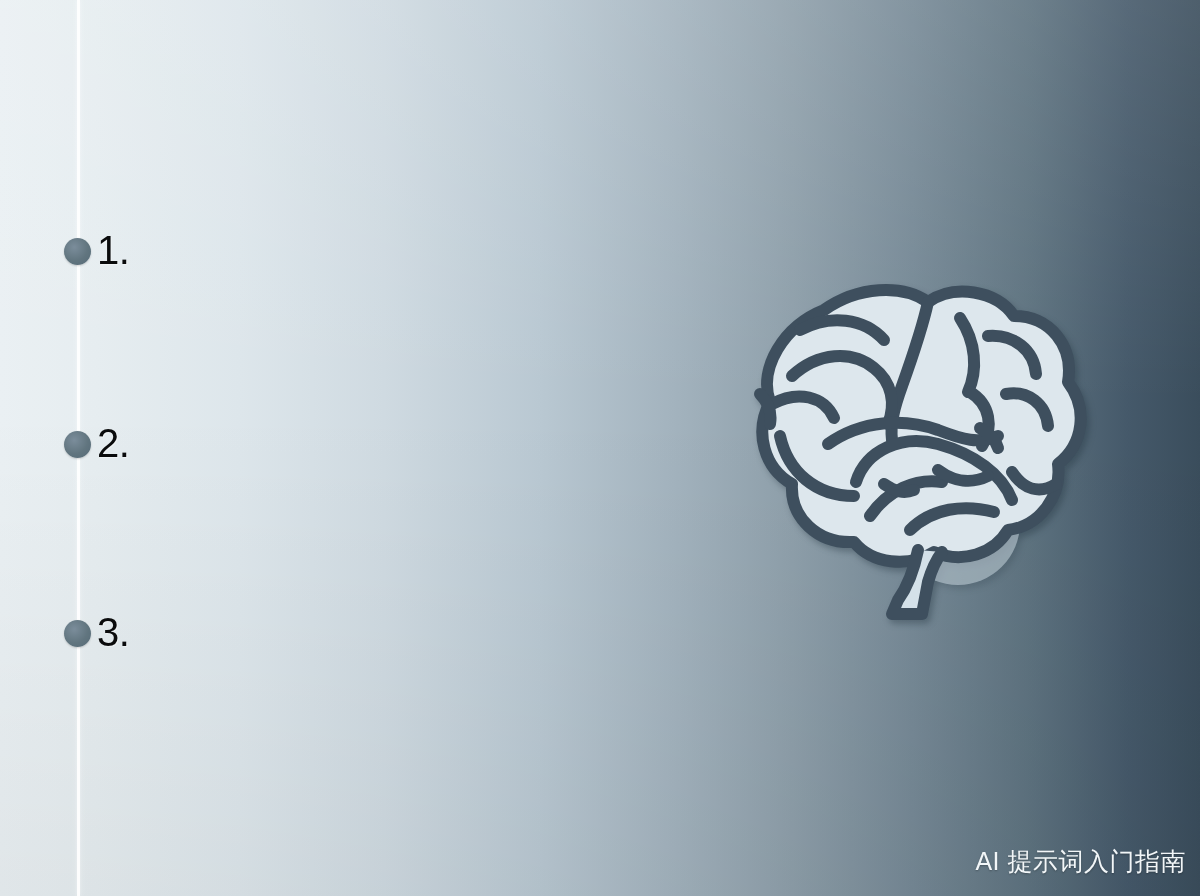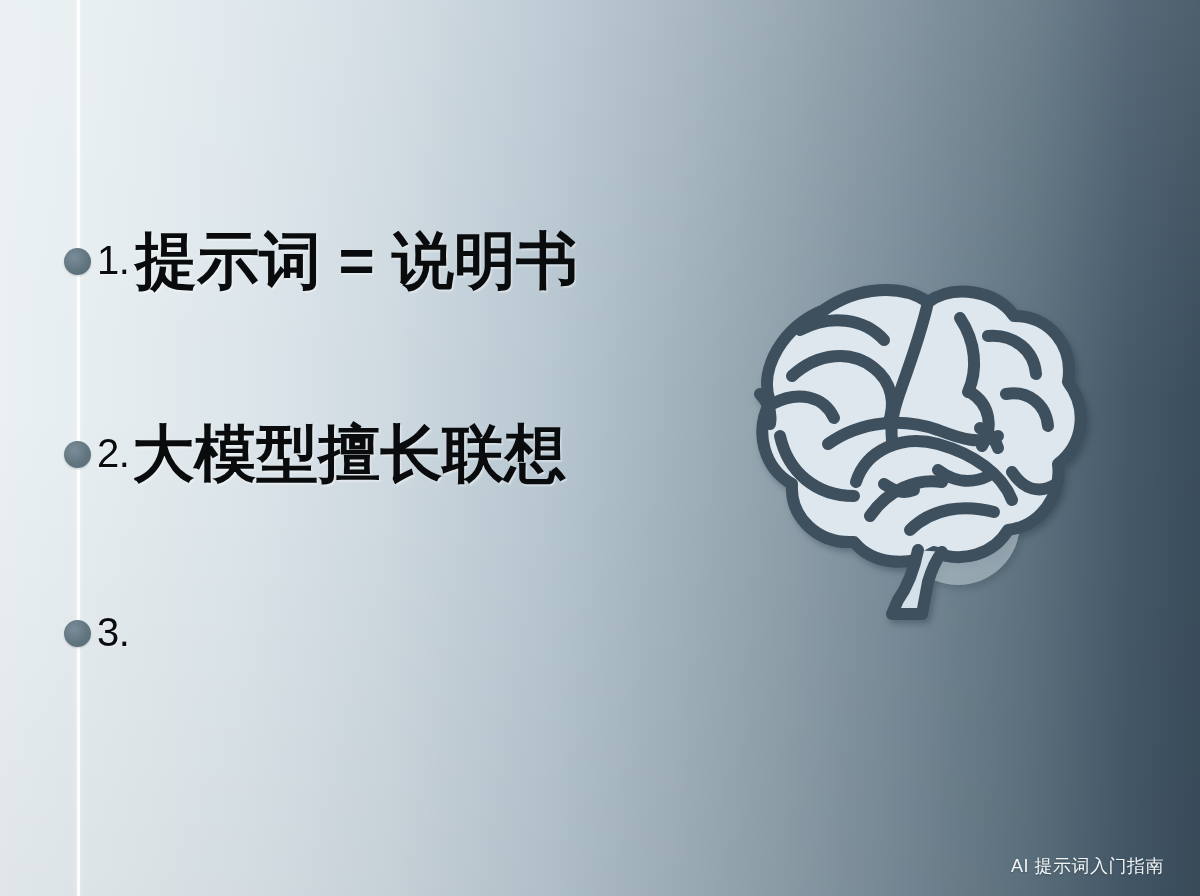--- a/index.html
+++ b/index.html
@@ -99,50 +99,48 @@
     top: 268px;
     width: 390px;
     height: 360px;
     filter: drop-shadow(3px 4px 3px rgba(30,45,58,0.35));
   }
   .brain-figure svg { display: block; width: 100%; height: 100%; }
 
   
   .footer-caption {
     position: absolute;
-    right: 36px;
+    right: 14px;
     bottom: 18px;
-    font-size: 18px;
+    font-size: 25px;
     font-weight: 400;
     color: #f2f6f8;
     letter-spacing: 0.5px;
     text-shadow: 0 1px 2px rgba(0,0,0,0.28);
     white-space: nowrap;
     margin-top: 20px;
   }
 </style>
 </head>
 <body>
 
 <div class="slide">
 
   <div class="accent-rule"></div>
 
   <div class="bullet-list">
 
     <div class="bullet-row r1">
       <span class="bullet-dot"></span>
       <span class="bullet-num">1.</span>
-      <span class="bullet-text">提示词 = 说明书</span>
     </div>
 
     <div class="bullet-row r2">
       <span class="bullet-dot"></span>
       <span class="bullet-num">2.</span>
-      <span class="bullet-text">大模型擅长联想</span>
     </div>
 
     <div class="bullet-row r3">
       <span class="bullet-dot"></span>
       <span class="bullet-num">3.</span>
     </div>
 
   </div>
 
   <div class="brain-figure">

